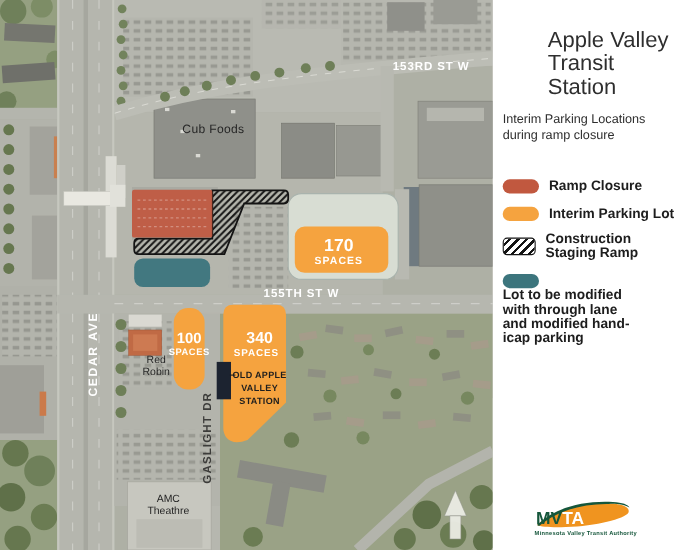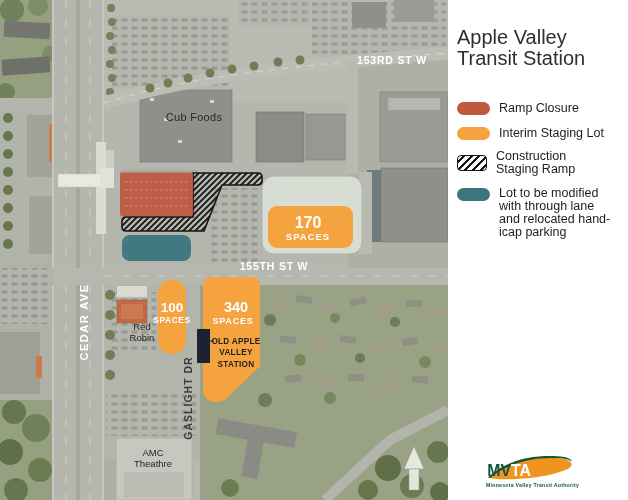--- a/index.html
+++ b/index.html
@@ -3,37 +3,37 @@
 <meta charset="utf-8">
 <style>
   html,body{margin:0;padding:0;background:#fff;}
   .stage{width:628px;height:500px;display:flex;overflow:hidden;
          font-family:"Liberation Sans",sans-serif;background:#fff;position:relative;}
   .map{width:448px;height:362px;flex:none;position:relative;background:#aeb0a5;}
   .map svg{display:block;}
   .panel{flex:1;box-sizing:border-box;position:relative;background:#ffffff;
          padding:27px 6px 0 9px;}
   .title{margin:0;display:flex;flex-direction:column;}
-  .tl{font-size:20px;line-height:21px;font-weight:500;color:#2e2e2e;}
+  .tl{font-size:20px;line-height:21px;font-weight:500;color:#2e2e2e;margin-left:41px;}
   .subtitle{margin:13px 0 0;display:flex;flex-direction:column;}
   .sl{font-size:11.5px;line-height:13.5px;font-weight:500;color:#2e2e2e;}
   .legend{margin:33px 0 0;padding:0;list-style:none;}
   .l-item{display:flex;align-items:center;}
-  .l-item.top{align-items:flex-start;}
+  .l-item.top{align-items:flex-start;flex-direction:column;}
   .l-item+.l-item{margin-top:12px;}
   .l-item.staging{margin-top:10px;}
   .l-item.modified{margin-top:11px;}
   .swatch{width:33px;height:13px;border-radius:7px;flex:none;margin-right:9px;}
   .swatch.ramp{background:#c1583f;}
   .swatch.orange{background:#f5a33f;}
   .swatch.teal{background:#3c757d;}
   .swatch.hatch{width:28px;height:14px;border-radius:4px;border:1.6px solid #141414;
      background:repeating-linear-gradient(135deg,#ffffff 0 3.2px,#141414 3.2px 5.4px);}
   .l-item.top .swatch{margin-top:1px;}
-  .l-label{font-size:12.5px;line-height:13px;font-weight:400;color:#1d1d1d;}
+  .l-label{font-size:12.5px;line-height:13px;font-weight:700;color:#1d1d1d;}
   .l-line{display:block;}
   .logo{position:absolute;left:38px;bottom:12px;width:100px;}
   .logo svg{display:block;}
   .tagline{font-size:5.2px;font-weight:bold;color:#15563b;letter-spacing:.25px;
            white-space:nowrap;margin-top:1px;}
 </style>
 </head>
 <body>
 
 <div class="stage">
@@ -252,42 +252,46 @@
         <text x="233" y="324" font-size="9" font-weight="bold" fill="#ffffff" letter-spacing="0.8">SPACES</text>
       </g>
     </svg>
   </div>
 
   <aside class="panel">
     <h1 class="title">
       <span class="tl">Apple Valley</span>
       <span class="tl">Transit Station</span>
     </h1>
+    <p class="subtitle">
+      <span class="sl">Interim Parking Locations</span>
+      <span class="sl">during ramp closure</span>
+    </p>
     <ul class="legend">
       <li class="l-item">
         <span class="swatch ramp"></span>
         <span class="l-label">Ramp Closure</span>
       </li>
       <li class="l-item">
         <span class="swatch orange"></span>
-        <span class="l-label">Interim Staging Lot</span>
+        <span class="l-label">Interim Parking Lot</span>
       </li>
       <li class="l-item staging">
         <span class="swatch hatch"></span>
         <span class="l-label">
           <span class="l-line">Construction</span>
           <span class="l-line">Staging Ramp</span>
         </span>
       </li>
       <li class="l-item top modified">
         <span class="swatch teal"></span>
         <span class="l-label">
           <span class="l-line">Lot to be modified</span>
           <span class="l-line">with through lane</span>
-          <span class="l-line">and relocated hand-</span>
+          <span class="l-line">and modified hand-</span>
           <span class="l-line">icap parking</span>
         </span>
       </li>
     </ul>
 
     <div class="logo">
       <svg viewBox="0 0 100 30" width="94" height="28">
         <path d="M2,26 C20,10 44,4 74,5 C86,5.5 93,9 91,14 C87,20 60,27 30,28 C18,28.5 6,28 2,26 Z" fill="#f0941f"></path>
         <path d="M2,26 C20,9 46,2 76,3.5 C85,4 91,6 92,9 C88,6.5 80,5 72,5.5 C46,5 22,12 4,27 Z" fill="#15563b"></path>
         <text x="1" y="25" font-family="Liberation Sans, sans-serif" font-size="17" font-weight="bold"><tspan fill="#15563b">MV</tspan><tspan fill="#ffffff">TA</tspan></text>

